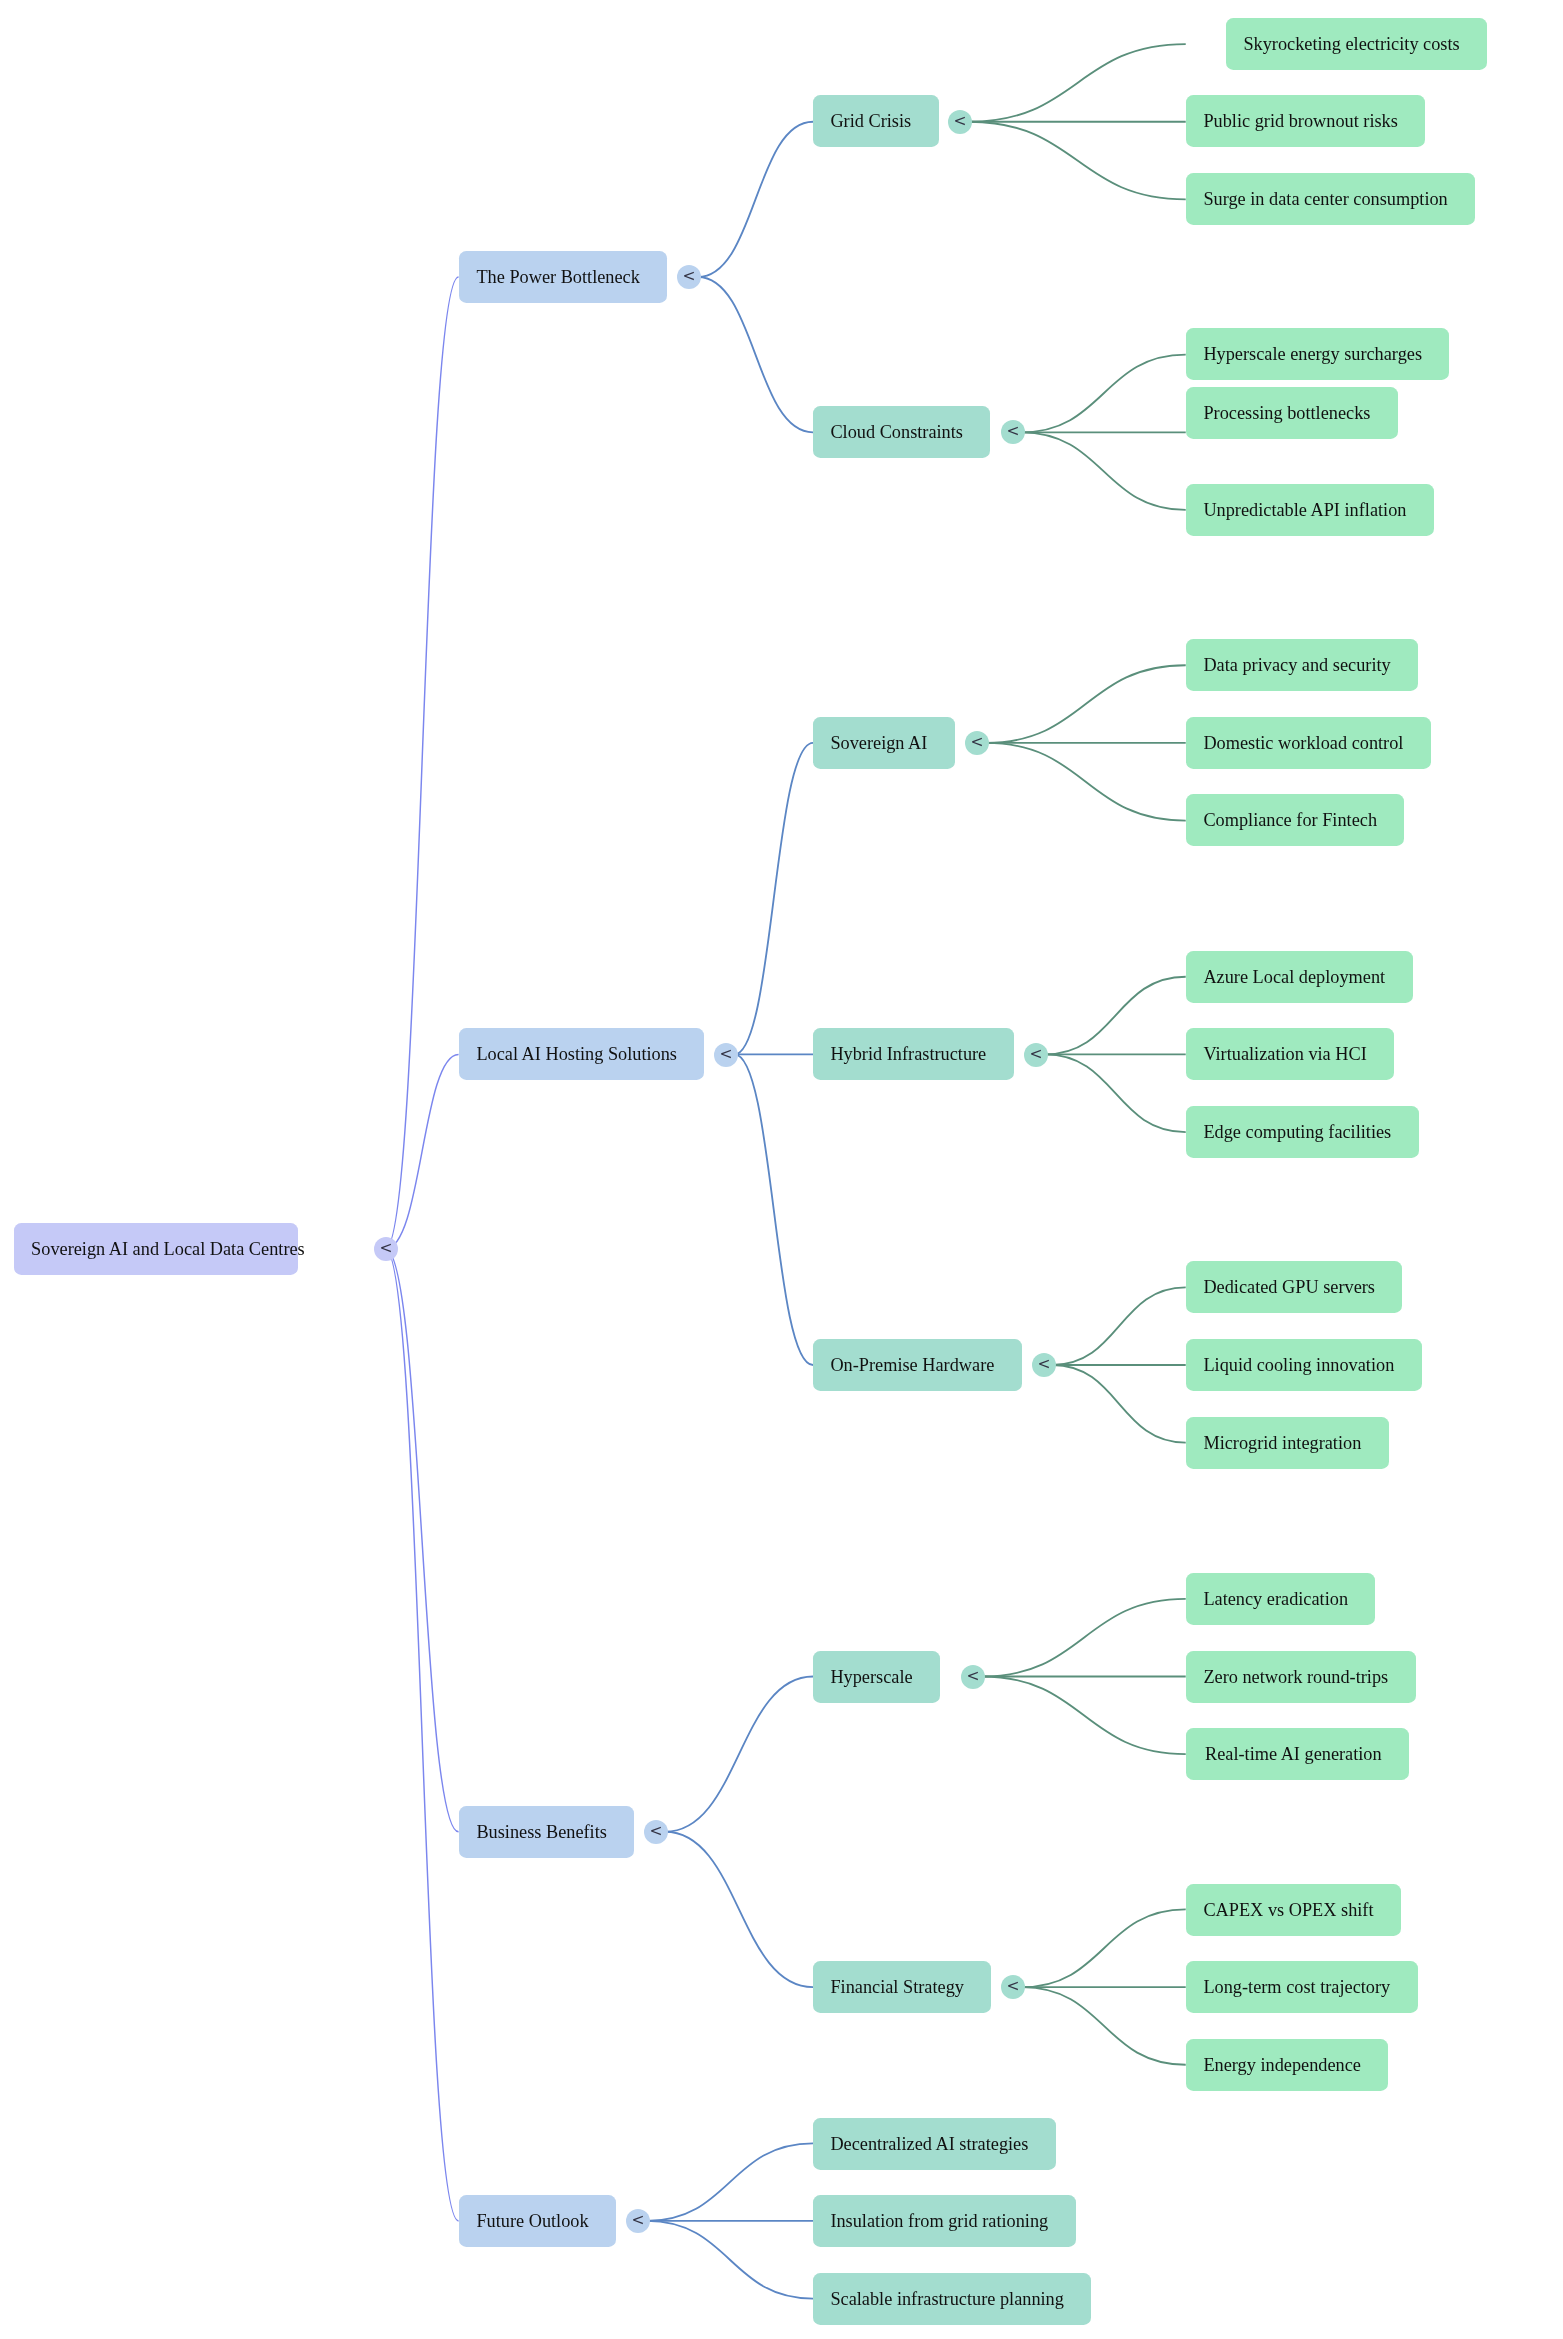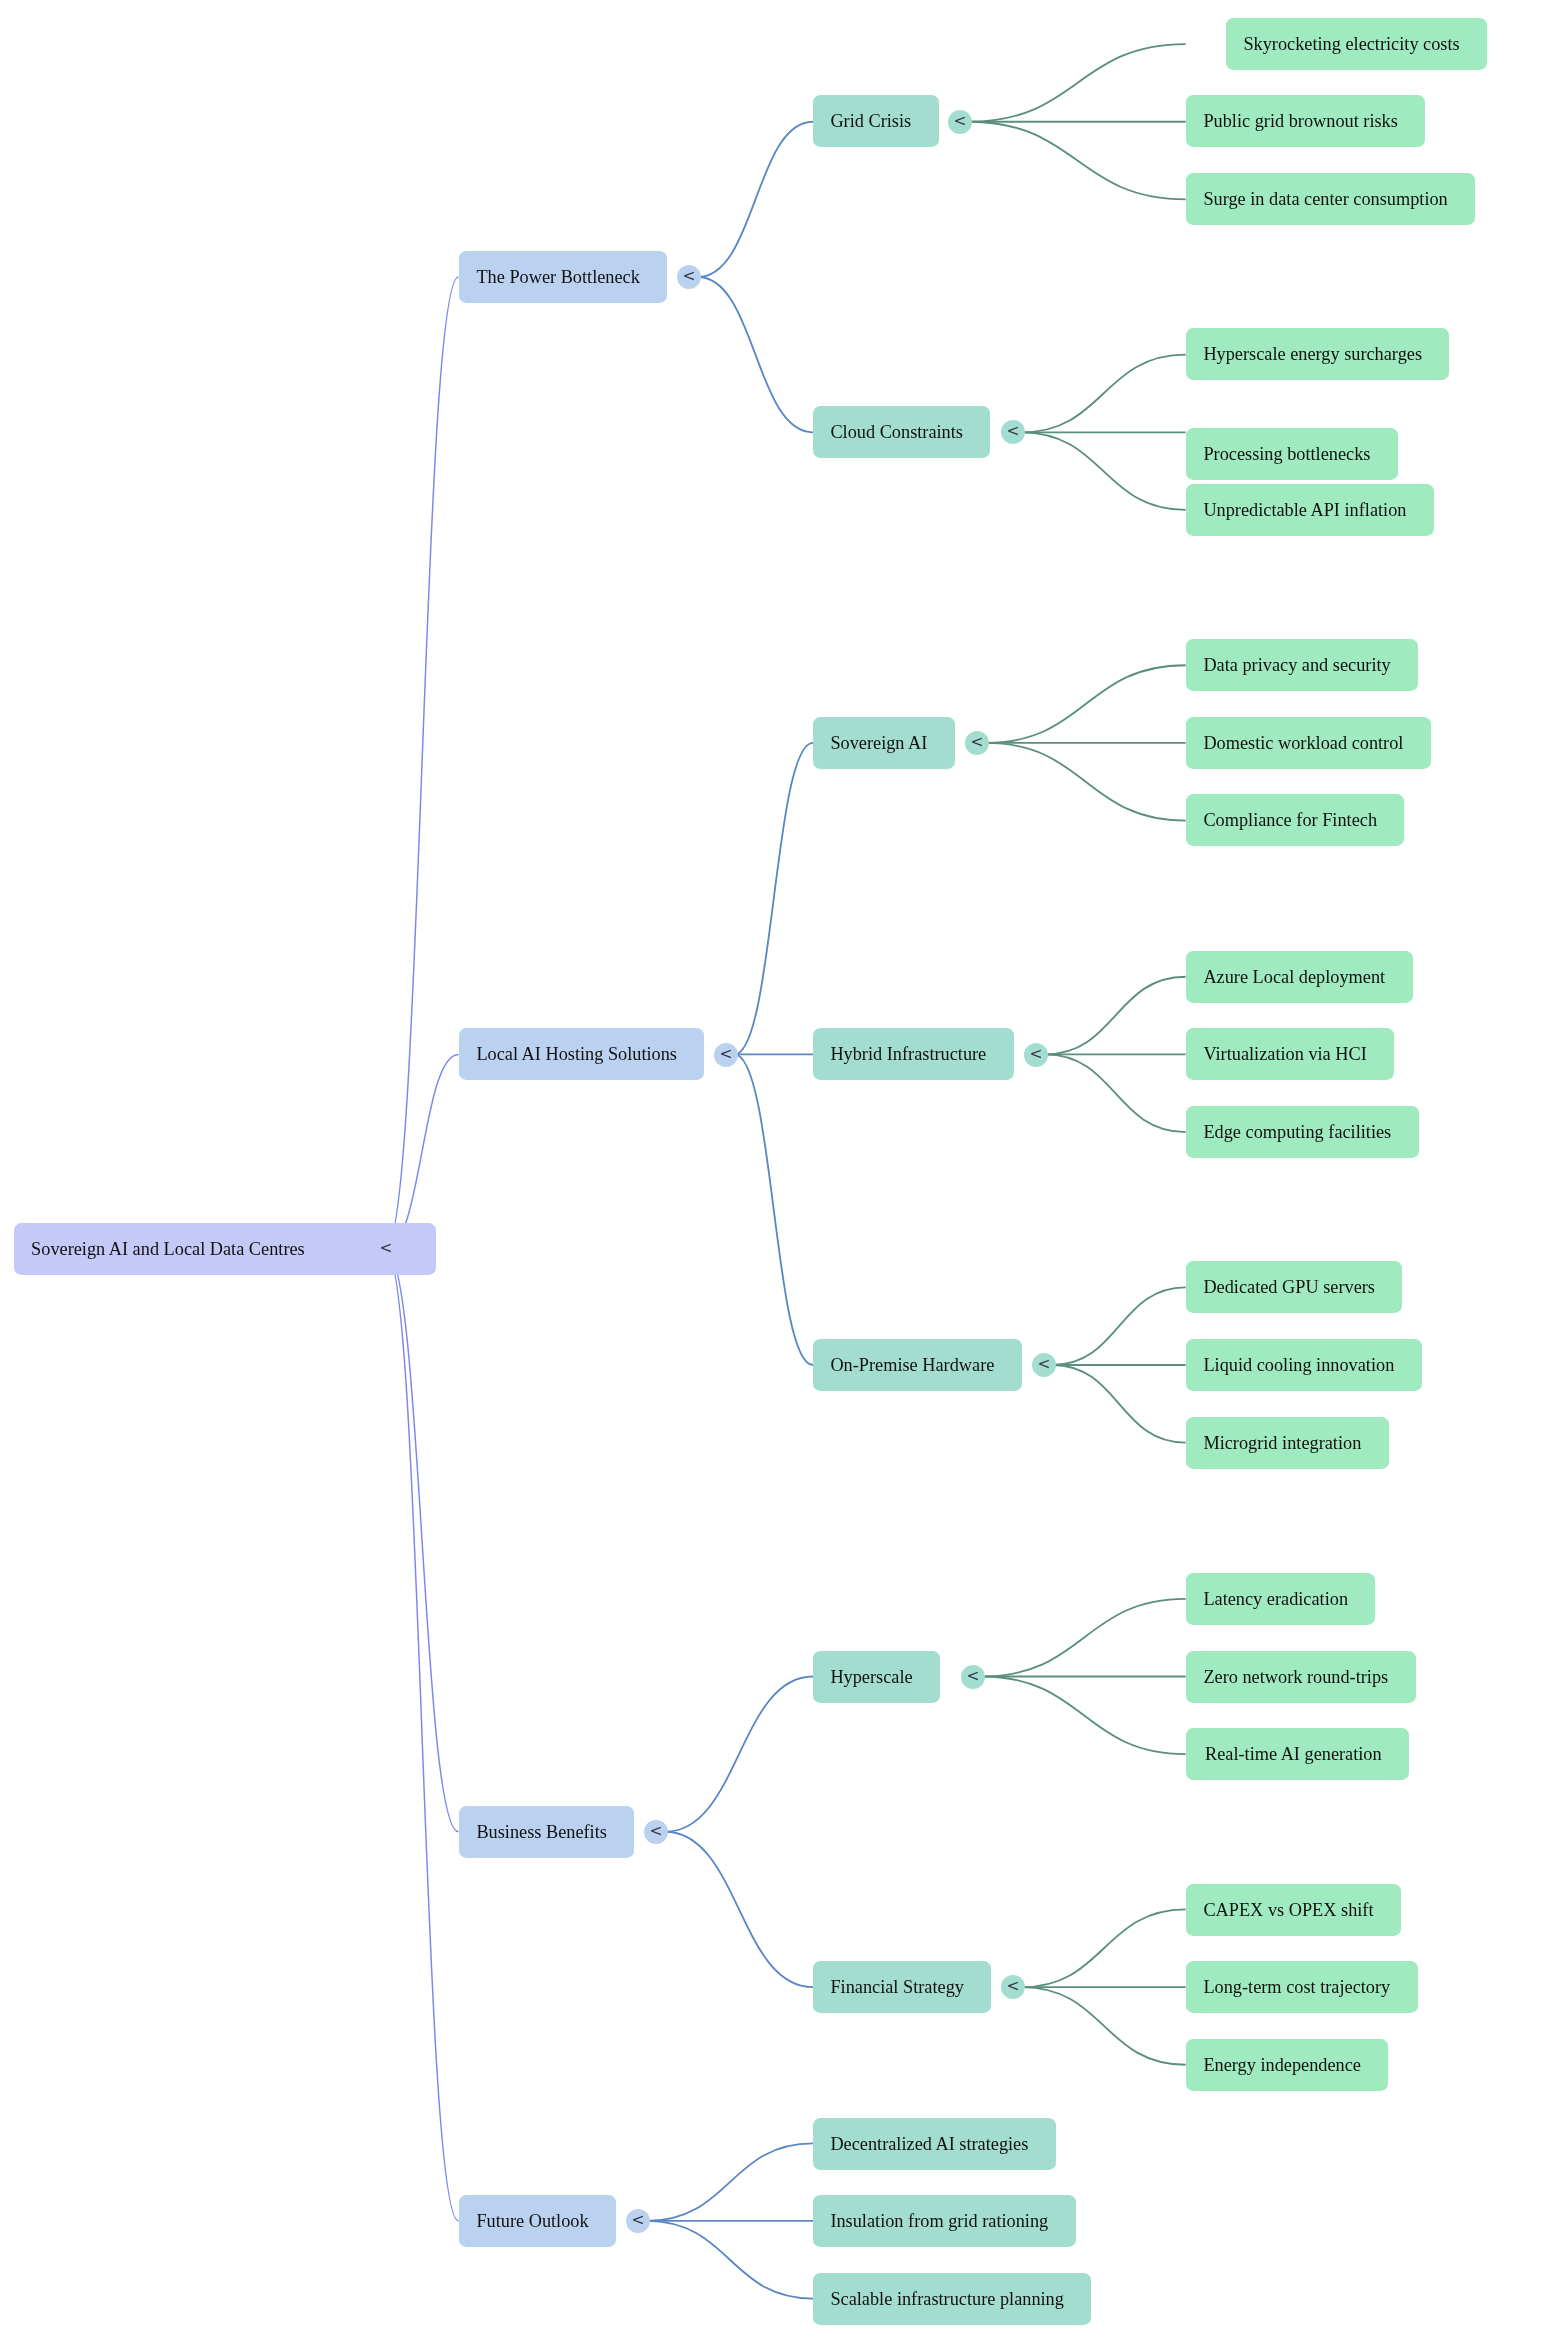--- a/index.html
+++ b/index.html
@@ -55,21 +55,21 @@
     <path d="M728,2005 C809,2005 809,2175 890,2175" fill="none" stroke="#5b86c4" stroke-width="2"></path>
     <path d="M1119,2175 C1208.5,2175 1208.5,2090 1298,2090" fill="none" stroke="#5a8f7b" stroke-width="2"></path>
     <path d="M1119,2175 C1208.5,2175 1208.5,2175 1298,2175" fill="none" stroke="#5a8f7b" stroke-width="2"></path>
     <path d="M1119,2175 C1208.5,2175 1208.5,2260 1298,2260" fill="none" stroke="#5a8f7b" stroke-width="2"></path>
     <path d="M422,1367 C462,1367 462,2431 502,2431" fill="none" stroke="#7b86ee" stroke-width="1.6"></path>
     <path d="M708,2431 C799,2431 799,2346 890,2346" fill="none" stroke="#5b86c4" stroke-width="2"></path>
     <path d="M708,2431 C799,2431 799,2431 890,2431" fill="none" stroke="#5b86c4" stroke-width="2"></path>
     <path d="M708,2431 C799,2431 799,2516 890,2516" fill="none" stroke="#5b86c4" stroke-width="2"></path>
   </svg>
 <div id="nodes">
-    <div class="node lvl0" style="left: 13.7px; top: 1223px; width: 422px;">
+    <div class="node lvl0" style="left: 13.7px; top: 1223px; width: 284px;">
       <span>Sovereign AI and Local Data Centres</span>
     </div>
     <div class="toggle t0" style="left: 374px; top: 1237px;">&lt;</div>
     <div class="node lvl1" style="left: 459px; top: 251px;">
       <span>The Power Bottleneck</span>
     </div>
     <div class="toggle t1" style="left: 677px; top: 265px;">&lt;</div>
     <div class="node lvl2" style="left: 813px; top: 95px;">
       <span>Grid Crisis</span>
     </div>
@@ -83,21 +83,21 @@
     <div class="node lvl3" style="left: 1186px; top: 173px;">
       <span>Surge in data center consumption</span>
     </div>
     <div class="node lvl2" style="left: 813px; top: 406px;">
       <span>Cloud Constraints</span>
     </div>
     <div class="toggle t2" style="left: 1001px; top: 420px;">&lt;</div>
     <div class="node lvl3" style="left: 1186px; top: 328px;">
       <span>Hyperscale energy surcharges</span>
     </div>
-    <div class="node lvl3" style="left: 1186px; top: 428px;">
+    <div class="node lvl3" style="left: 1186px; top: 387px;">
       <span>Processing bottlenecks</span>
     </div>
     <div class="node lvl3" style="left: 1186px; top: 484px;">
       <span>Unpredictable API inflation</span>
     </div>
     <div class="node lvl1" style="left: 459px; top: 1028px;">
       <span>Local AI Hosting Solutions</span>
     </div>
     <div class="toggle t1" style="left: 714px; top: 1043px;">&lt;</div>
     <div class="node lvl2" style="left: 813px; top: 717px;">

